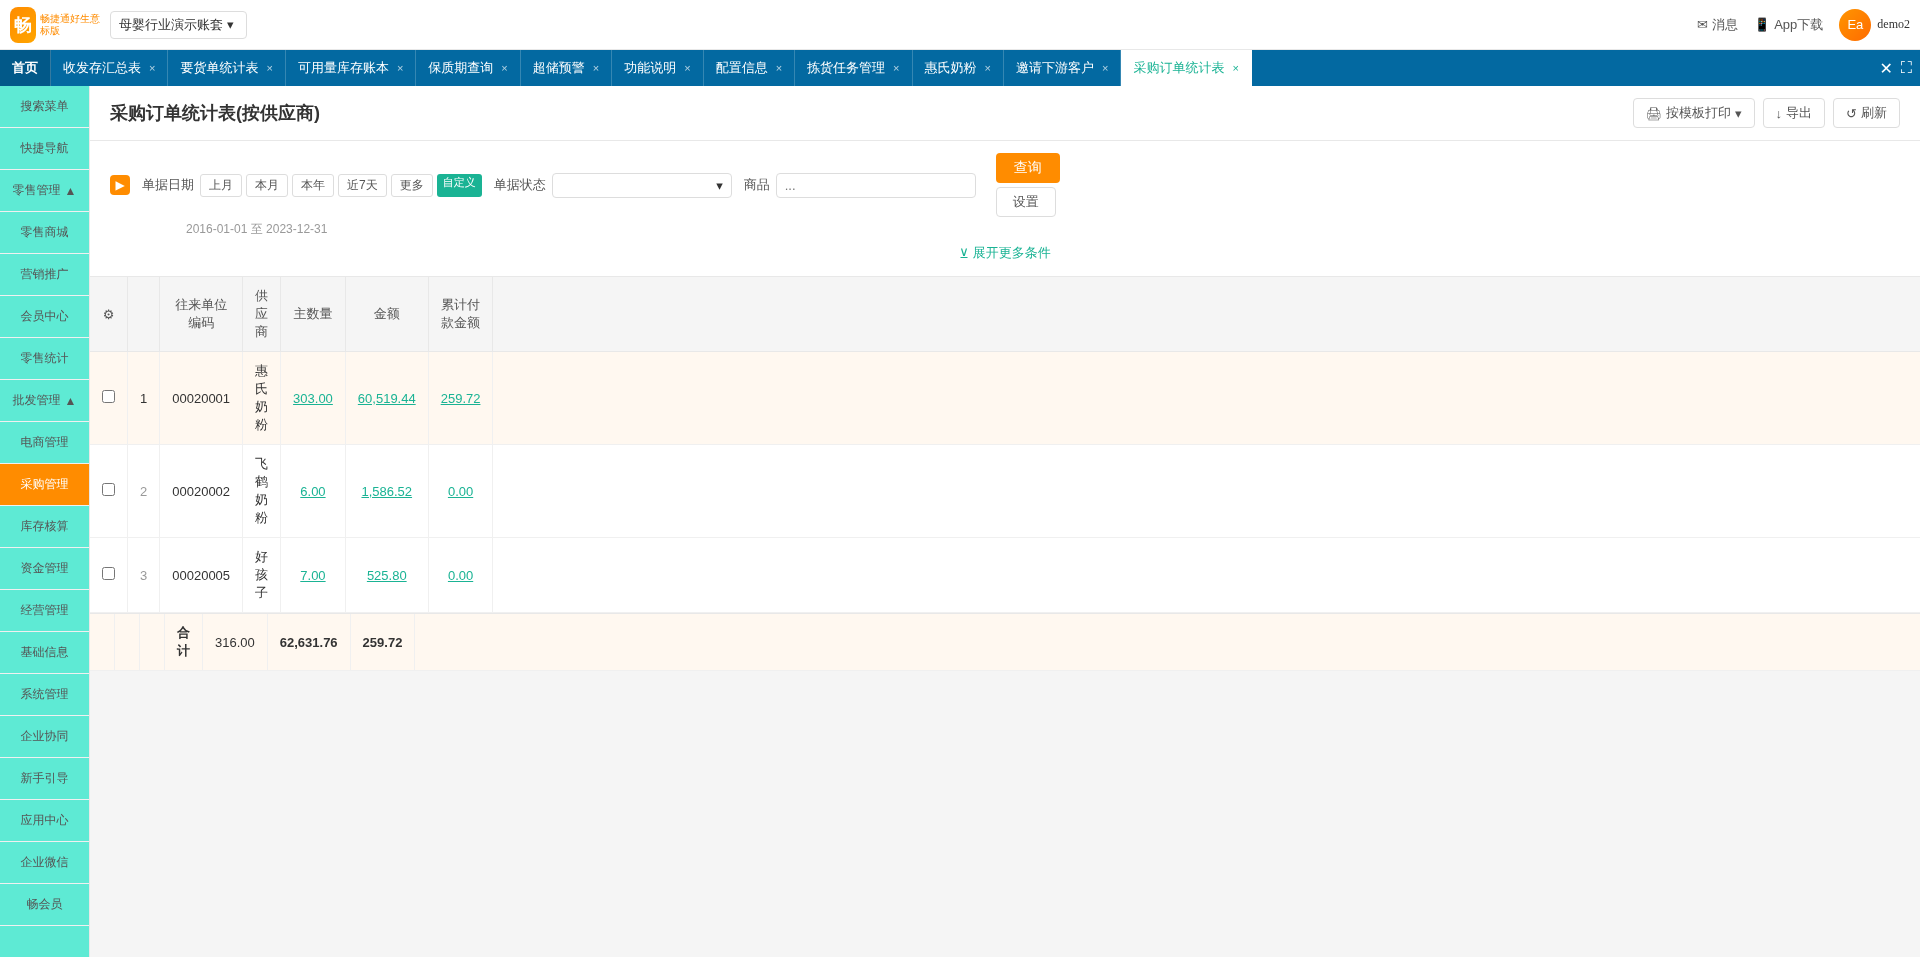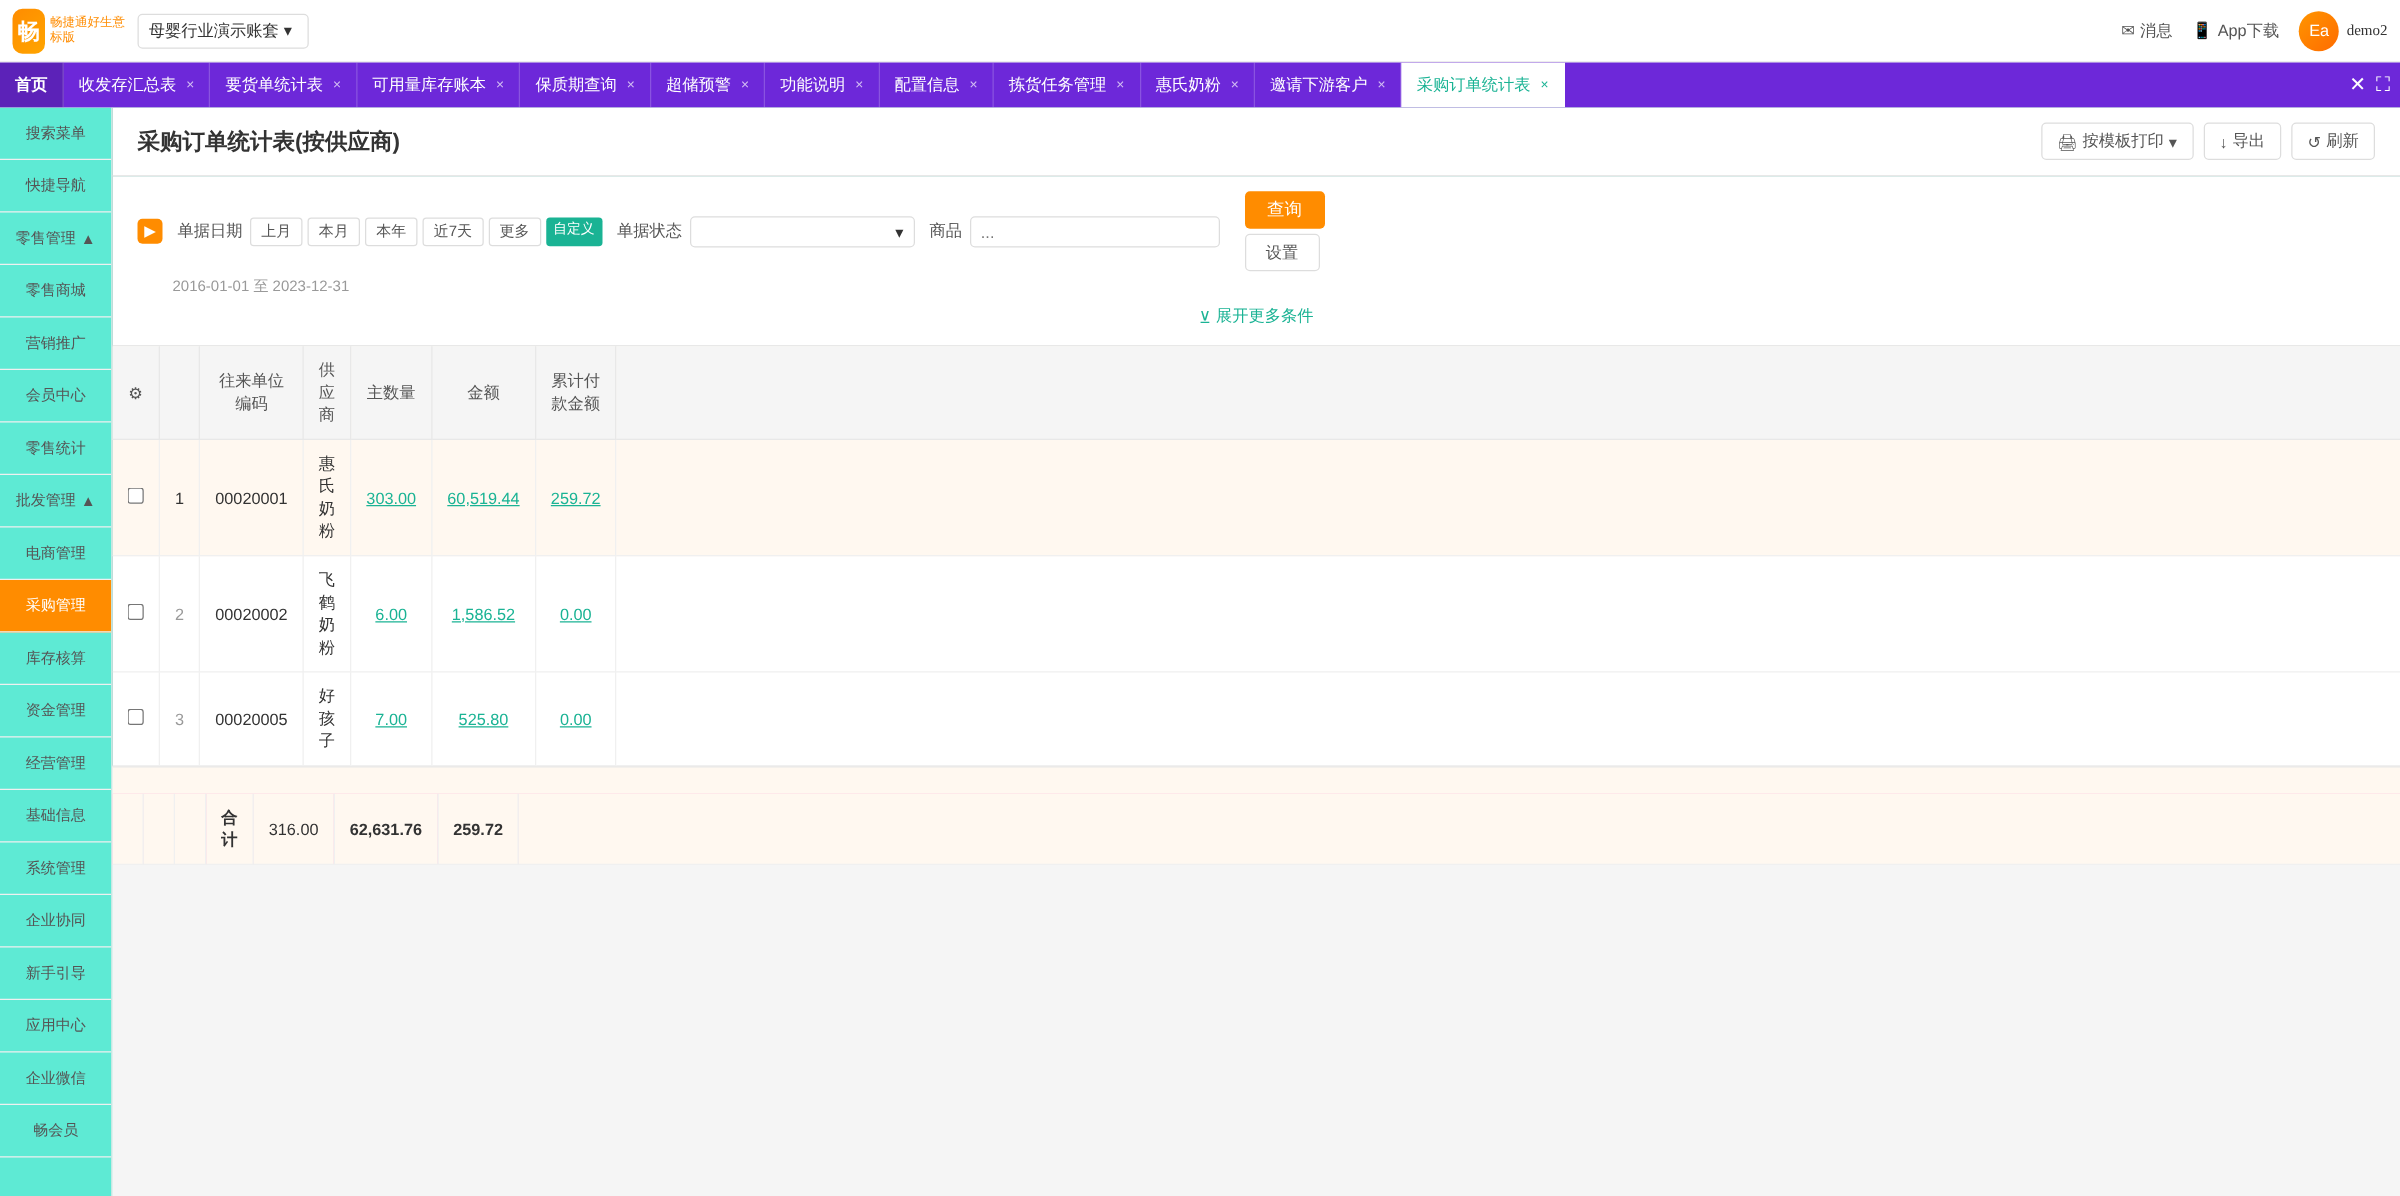--- a/index.html
+++ b/index.html
@@ -11,21 +11,21 @@
     .logo-icon { width: 36px; height: 36px; background: linear-gradient(135deg, #ff8c00, #ffa500); border-radius: 8px; display: flex; align-items: center; justify-content: center; color: #fff; font-size: 18px; font-weight: bold; }
     .logo-text { font-size: 10px; color: #ff8c00; margin-left: 4px; line-height: 1.2; }
     .workspace-selector { display: flex; align-items: center; color: #333; font-size: 13px; cursor: pointer; padding: 4px 8px; border: 1px solid #ddd; border-radius: 4px; margin-left: 10px; }
     .workspace-selector span { margin-right: 4px; }
     .top-right { margin-left: auto; display: flex; align-items: center; gap: 16px; }
     .top-btn { display: flex; align-items: center; gap: 4px; color: #555; font-size: 13px; cursor: pointer; }
     .avatar { width: 32px; height: 32px; border-radius: 50%; background: linear-gradient(135deg, #ff9500, #ff6b00); display: flex; align-items: center; justify-content: center; color: #fff; font-size: 13px; }
     .user-name { color: #333; font-size: 12px; font-family: Liberation Serif, serif; }
 
     
-    .nav-tabs { height: 36px; background: #6d28d9; display: flex; align-items: center; padding: 0 0 0 0; flex-shrink: 0; overflow: hidden; }
+    .nav-tabs { height: 36px; background: #0369a1; display: flex; align-items: center; padding: 0 0 0 0; flex-shrink: 0; overflow: hidden; }
     .nav-tab { height: 36px; padding: 0 12px; display: flex; align-items: center; color: #fff; font-size: 13px; cursor: pointer; white-space: nowrap; border-right: 1px solid rgba(255,255,255,0.2); gap: 4px; flex-shrink: 0; }
     .nav-tab.home { background: rgba(0,0,0,0.15); font-weight: bold; }
     .nav-tab.active { background: #fff; color: #1ab394; }
     .nav-tab .close-x { font-size: 11px; color: rgba(255,255,255,0.7); margin-left: 4px; }
     .nav-tab.active .close-x { color: #1ab394; }
     .nav-tab-actions { margin-left: auto; display: flex; align-items: center; padding-right: 8px; gap: 8px; }
     .nav-action-btn { color: #fff; font-size: 16px; cursor: pointer; }
 
     
     .main-layout { display: flex; flex: 1; overflow: hidden; }
@@ -48,21 +48,21 @@
     .btn-export { padding: 5px 12px; background: #fff; border: 1px solid #ddd; border-radius: 4px; color: #555; cursor: pointer; display: flex; align-items: center; gap: 4px; font-size: 13px; }
     .btn-refresh { padding: 5px 12px; background: #fff; border: 1px solid #ddd; border-radius: 4px; color: #555; cursor: pointer; display: flex; align-items: center; gap: 4px; font-size: 13px; }
 
     
     .filter-area { background: #fff; padding: 12px 20px 8px; border-bottom: 1px solid #e8e8e8; }
     .filter-row { display: flex; align-items: center; gap: 12px; flex-wrap: wrap; }
     .filter-item { display: flex; align-items: center; gap: 6px; }
     .filter-label { color: #555; font-size: 13px; white-space: nowrap; }
     .filter-shortcuts { display: flex; gap: 4px; }
     .filter-shortcut { padding: 2px 8px; border: 1px solid #ddd; border-radius: 3px; font-size: 12px; cursor: pointer; color: #555; }
-    .filter-date-range { color: #999; font-size: 12px; }
+    .filter-date-range { color: #999; font-size: 12px; margin-left: 48px; }
     .filter-custom-badge { background: #1ab394; color: #fff; padding: 1px 6px; border-radius: 3px; font-size: 11px; }
     .filter-select { display: flex; align-items: center; border: 1px solid #ddd; border-radius: 4px; padding: 4px 8px; min-width: 180px; cursor: pointer; gap: 4px; background: #fff; }
     .filter-select-text { flex: 1; font-size: 13px; color: #999; }
     .filter-input { border: 1px solid #ddd; border-radius: 4px; padding: 4px 8px; min-width: 200px; font-size: 13px; color: #999; }
     .expand-more { display: flex; align-items: center; justify-content: center; gap: 4px; padding: 6px; color: #1ab394; cursor: pointer; font-size: 13px; }
     .toggle-arrow { background: #ff8c00; color: #fff; width: 20px; height: 20px; border-radius: 4px; display: flex; align-items: center; justify-content: center; cursor: pointer; font-size: 12px; flex-shrink: 0; }
 
     
     .btn-query { background: #ff8c00; color: #fff; border: none; border-radius: 4px; padding: 6px 18px; font-size: 14px; cursor: pointer; }
     .btn-settings { background: #fff; color: #555; border: 1px solid #ddd; border-radius: 4px; padding: 5px 12px; font-size: 13px; cursor: pointer; display: block; width: 60px; text-align: center; }
@@ -307,21 +307,21 @@
               <td><span class="link-value">0.00</span></td>
               <td></td>
             </tr>
           </tbody>
         </table>
       </div>
 
     </div>
 
     <div style="position:sticky; bottom:0; background:#fff8f0; border-top: 1px solid #e8e8e8;">
-      <table class="data-table" style="background:#f9a8d4;margin-top:21px;">
+      <table class="data-table" style="background:#3b82f6;">
         <tbody>
           <tr>
             <td style="width:40px;"></td>
             <td></td>
             <td></td>
             <td style="text-align:center;font-weight:bold;">合计</td>
             <td style="text-align:center;font-weight:normal;">316.00</td>
             <td style="text-align:center;font-weight:bold;">62,631.76</td>
             <td style="text-align:center;font-weight:bold;">259.72</td>
             <td style="width:100%;"></td>

